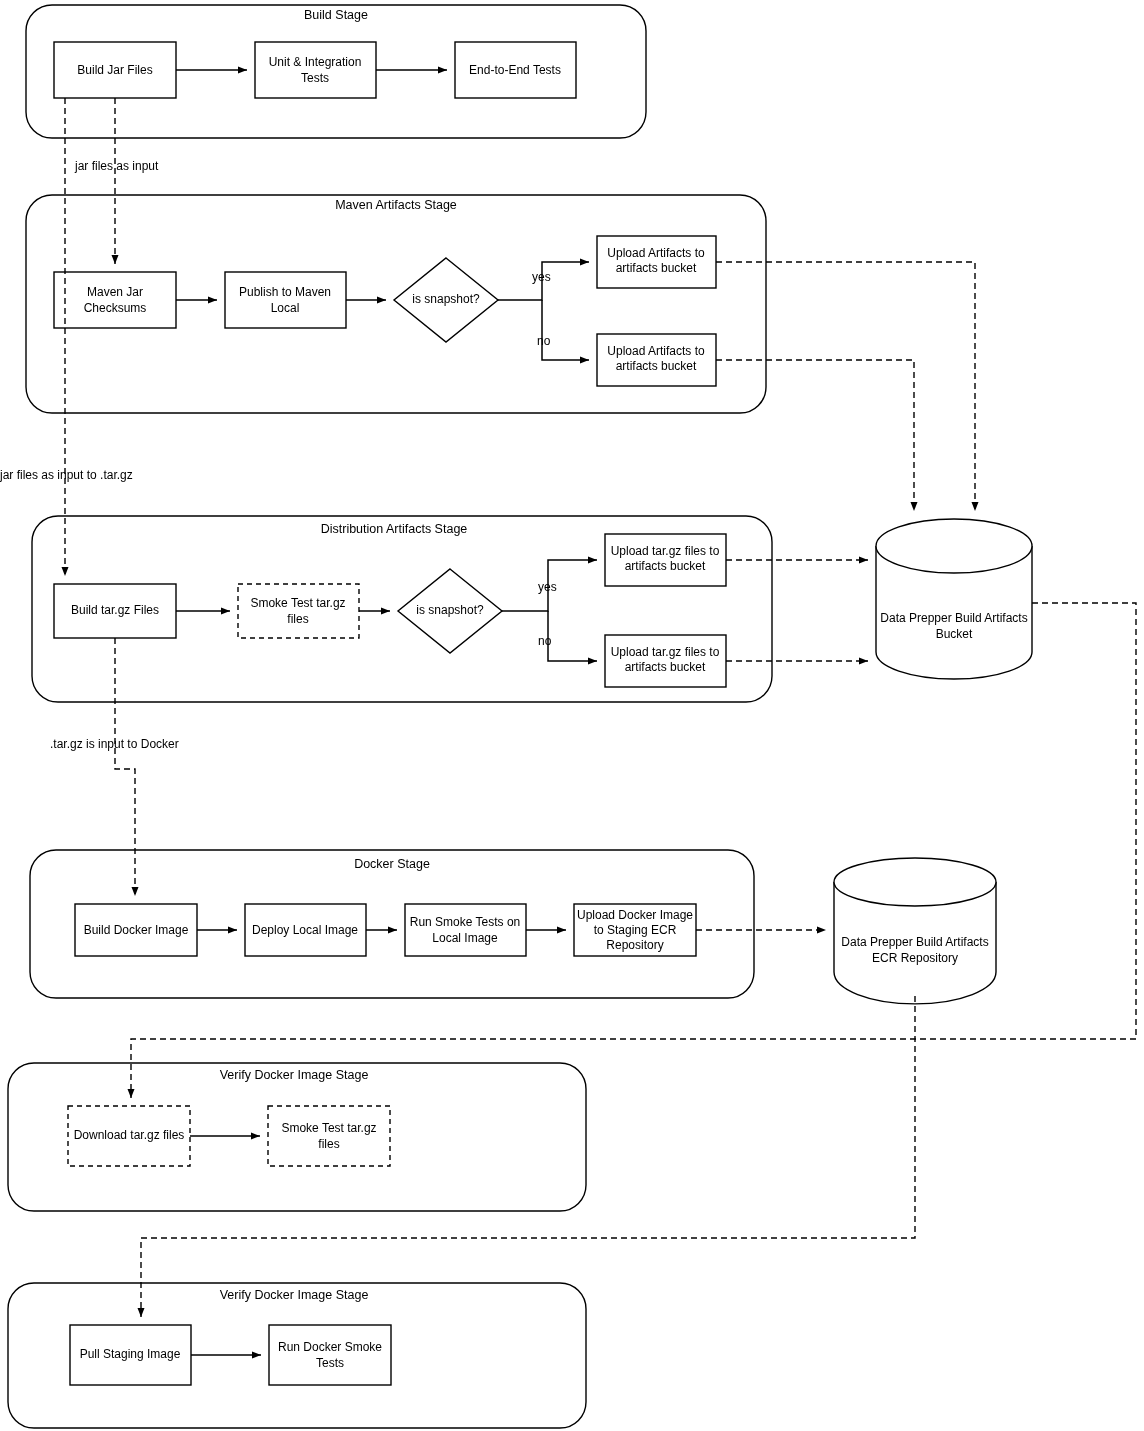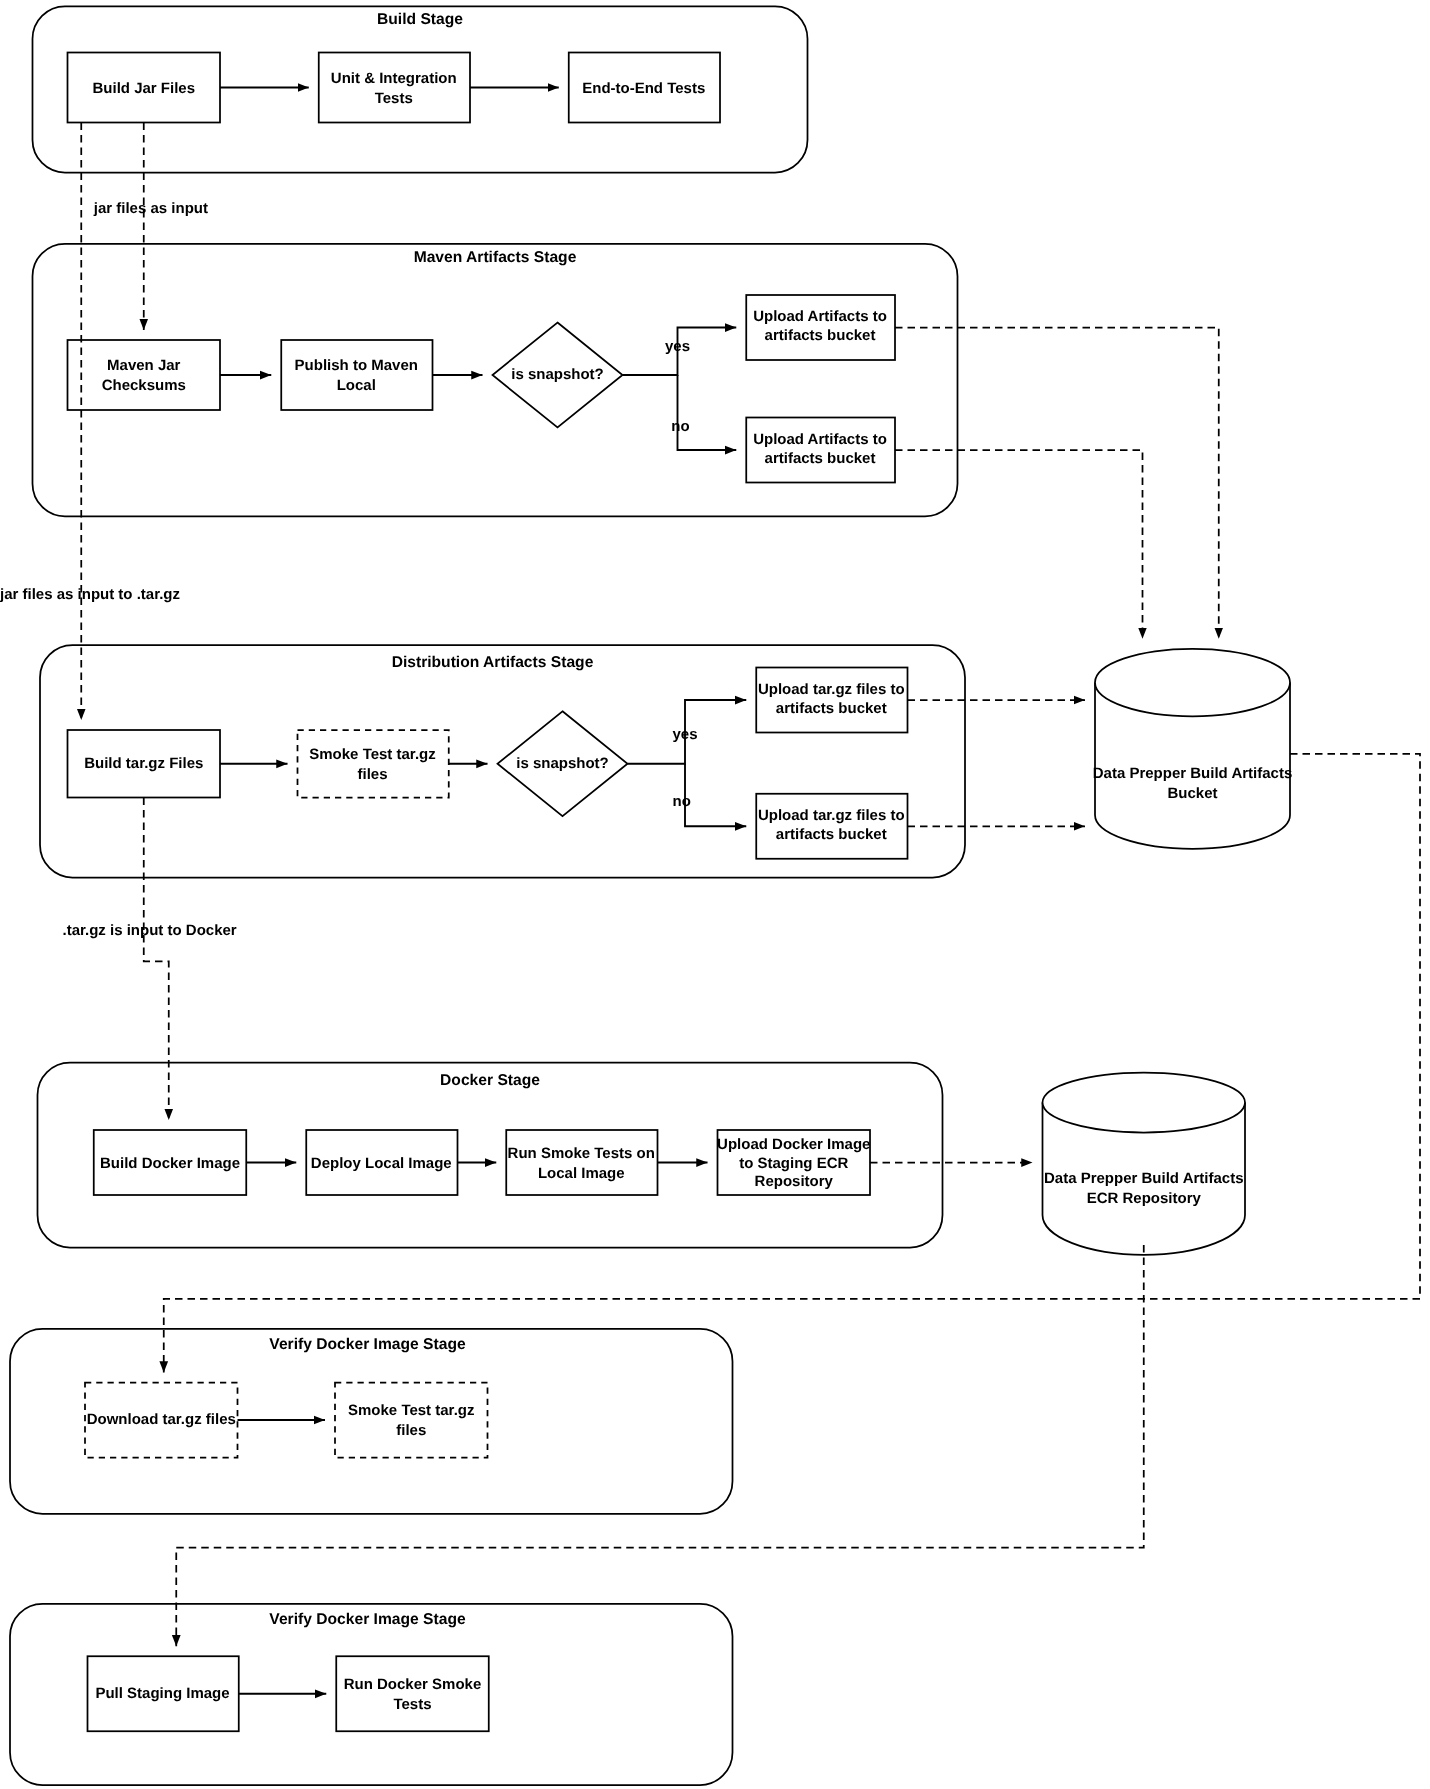--- a/index.html
+++ b/index.html
@@ -6,21 +6,20 @@
     margin: 0;
     padding: 0;
     background: #ffffff;
   }
   #canvas {
     position: relative;
     width: 1144px;
     height: 1431px;
     background: #ffffff;
     font-family: "Liberation Sans", sans-serif;
-    font-weight: bold;
   }
   svg.diagram {
     position: absolute;
     top: 0;
     left: 0;
     width: 1144px;
     height: 1431px;
   }
   .stage-rect {
     fill: #ffffff;

